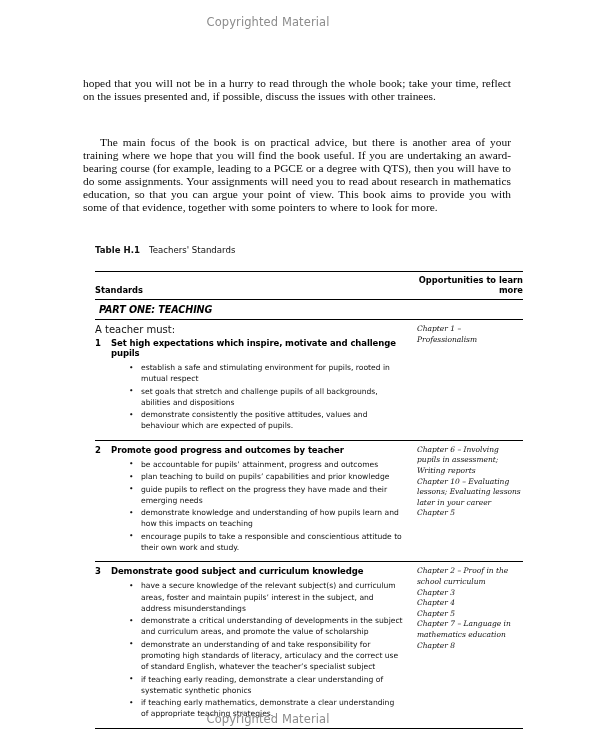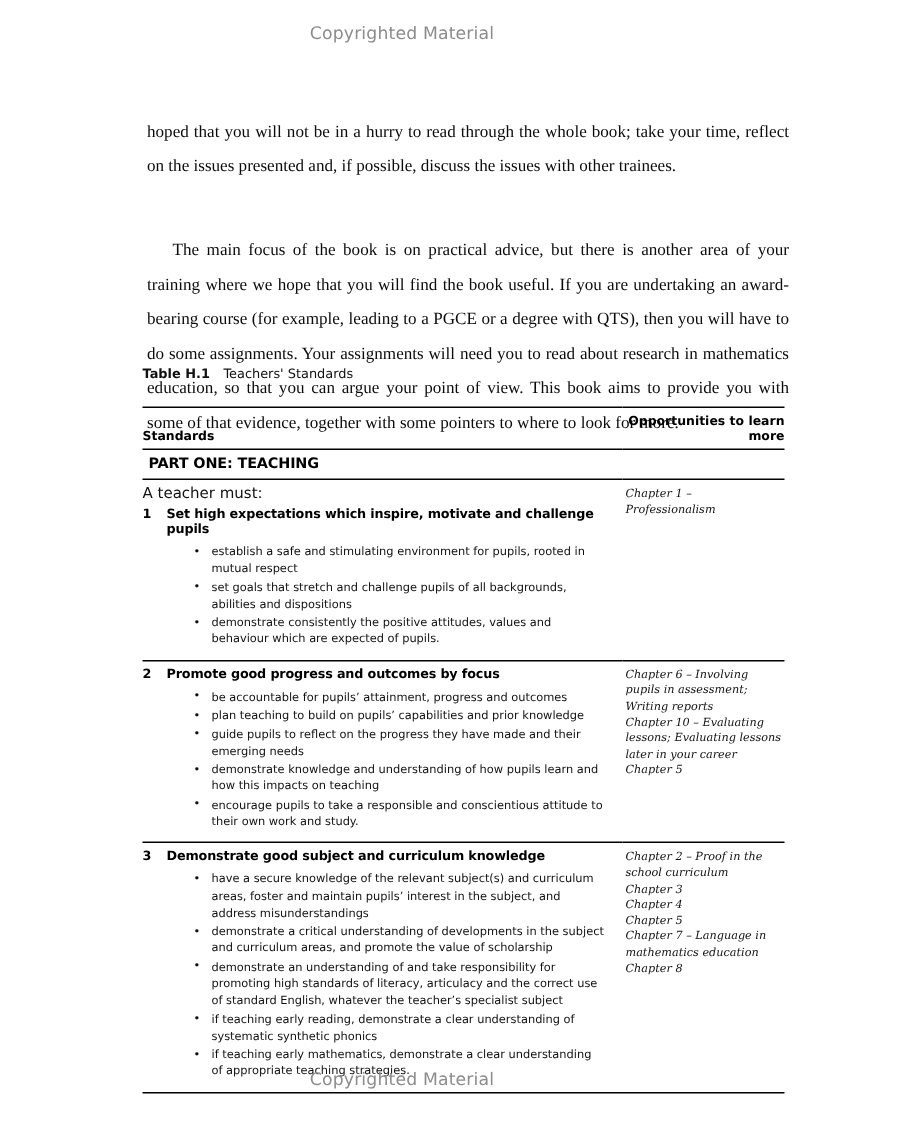--- a/index.html
+++ b/index.html
@@ -57,25 +57,25 @@
     font-size: 8.2px;
     font-weight: 700;
     letter-spacing: -0.05px;
     color: #111;
   }
 
   
   .body-text {
     position: absolute;
     top: 77px;
-    left: 98px;
+    left: 83px;
     width: 428px;
     font-family: "Liberation Serif", serif;
     font-size: 11.4px;
-    line-height: 23px;
+    line-height: 13px;
     text-align: justify;
     color: #0b0b0b;
   }
   .body-text p { margin: 0; }
   .body-text p.indent { text-indent: 17px; margin-top: 33px; }
 
   
   .table-wrap {
     position: absolute;
     top: 245px;
@@ -114,20 +114,21 @@
     font-family: "DejaVu Sans", sans-serif;
     font-size: 8.3px;
     font-weight: 700;
     color: #000;
   }
   .hdr-cell.right { text-align: right; }
 
   .part-row td {
     border-bottom: 1.2px solid #000;
     padding: 4px 0 4px 4px;
+    font-style: italic;
   }
   .part-title {
     font-family: "DejaVu Sans", sans-serif;
     font-size: 9.6px;
     font-weight: 700;
     letter-spacing: -0.1px;
     color: #000;
   }
 
   .sec-row > td {
@@ -257,21 +258,21 @@
             <div class="chapter-list">
               <div>Chapter 1 – Professionalism</div>
             </div>
           </td>
         </tr>
 
         <tr class="sec-row">
           <td class="left-cell">
             <div class="sec-head">
               <span class="sec-num">2</span>
-              <span class="sec-title">Promote good progress and outcomes by focus</span>
+              <span class="sec-title">Promote good progress and outcomes by teacher</span>
             </div>
             <ul class="bullets">
               <li>be accountable for pupils’ attainment, progress and outcomes</li>
               <li>plan teaching to build on pupils’ capabilities and prior knowledge</li>
               <li>guide pupils to reflect on the progress they have made and their emerging needs</li>
               <li>demonstrate knowledge and understanding of how pupils learn and how this impacts on teaching</li>
               <li>encourage pupils to take a responsible and conscientious attitude to their own work and study.</li>
             </ul>
           </td>
           <td class="right-cell">

